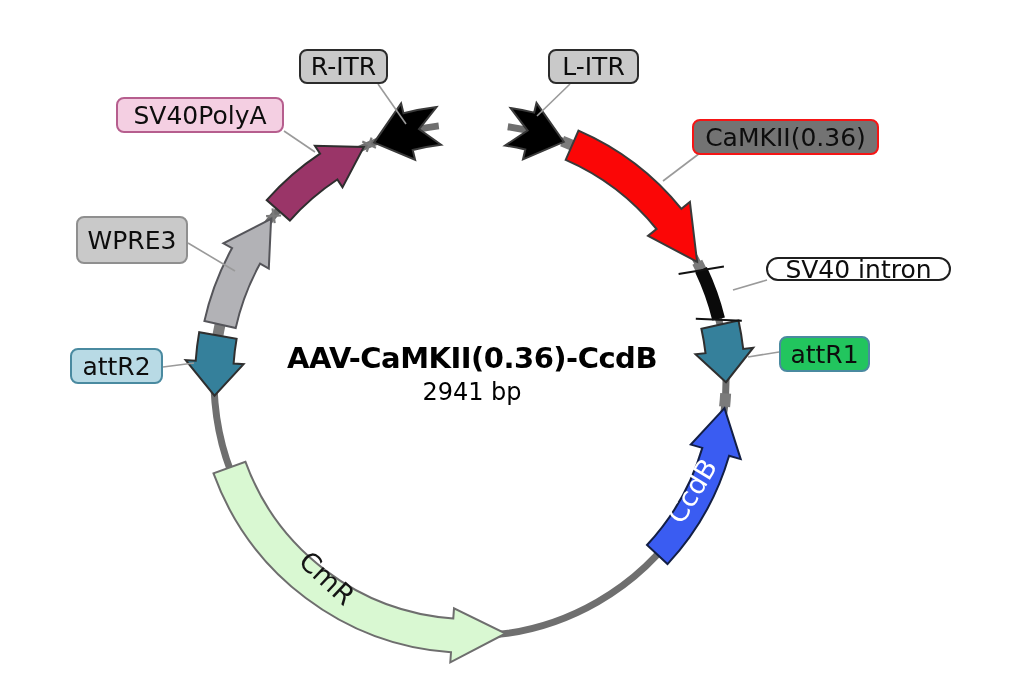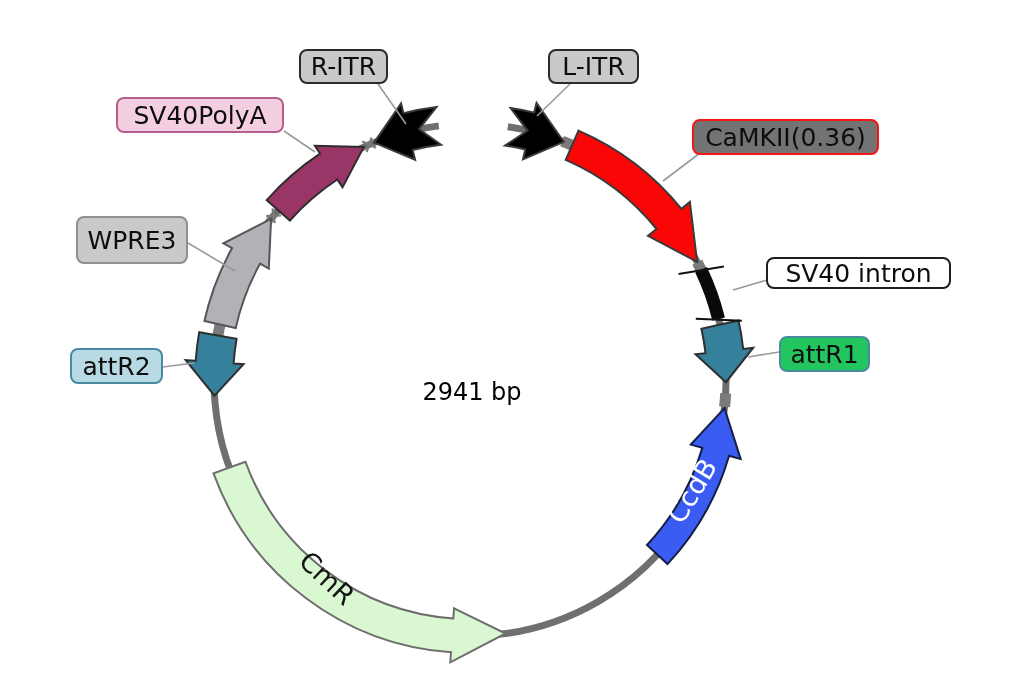--- a/index.html
+++ b/index.html
@@ -53,20 +53,21 @@
       <line x1="163" y1="367" x2="194" y2="363" stroke="#9a9a9a" stroke-width="1.6"></line>
       <line x1="188" y1="243" x2="235" y2="271" stroke="#9a9a9a" stroke-width="1.6"></line>
       <line x1="284" y1="131" x2="315" y2="152" stroke="#9a9a9a" stroke-width="1.6"></line>
       <text transform="translate(327 578) rotate(43)" fill="#141414" font-size="27" text-anchor="middle" dominant-baseline="central" font-family="&quot;DejaVu Sans&quot;,&quot;Liberation Sans&quot;,sans-serif">CmR</text>
       <text transform="translate(692 491) rotate(-59)" fill="#ffffff" font-size="27" text-anchor="middle" dominant-baseline="central" font-family="&quot;DejaVu Sans&quot;,&quot;Liberation Sans&quot;,sans-serif">CcdB</text>
     </svg>
 
   <div class="feat-label" style="left: 548px; top: 49px; width: 91px; height: 35px; background: rgb(201, 201, 201); border-color: rgb(43, 43, 43);">L-ITR</div>
   <div class="feat-label" style="left: 299px; top: 49px; width: 89px; height: 35px; background: rgb(201, 201, 201); border-color: rgb(43, 43, 43);">R-ITR</div>
   <div class="feat-label" style="left: 692px; top: 119px; width: 187px; height: 36px; background: #737373; border-color: rgb(245, 21, 21);">CaMKII(0.36)</div>
-  <div class="feat-label" style="left: 766px; top: 257px; width: 185px; height: 32px; background: rgb(255, 255, 255); border-color: rgb(31, 31, 31);">SV40 intron</div>
+  <div class="feat-label" style="left: 766px; top: 257px; width: 185px; height: 24px; background: rgb(255, 255, 255); border-color: rgb(31, 31, 31); border-radius: 17px;">SV40 intron</div>
   <div class="feat-label" style="left: 779px; top: 336px; width: 91px; height: 36px; background: #22c55e; border-color: rgb(74, 138, 160);">attR1</div>
   <div class="feat-label" style="left: 70px; top: 348px; width: 93px; height: 36px; background: rgb(184, 218, 229); border-color: rgb(74, 138, 160);">attR2</div>
   <div class="feat-label" style="left: 76px; top: 216px; width: 112px; height: 48px; background: rgb(201, 201, 201); border-color: rgb(143, 143, 143);">WPRE3</div>
   <div class="feat-label" style="left: 116px; top: 97px; width: 168px; height: 36px; background: rgb(244, 207, 226); border-color: rgb(182, 94, 142);">SV40PolyA</div>
 
+  <div id="plasmid-title" class="center-text">AAV-CaMKII(0.36)-CcdB</div>
   <div id="plasmid-size" class="center-text">2941 bp</div>
 </div>
 
 </body></html>

